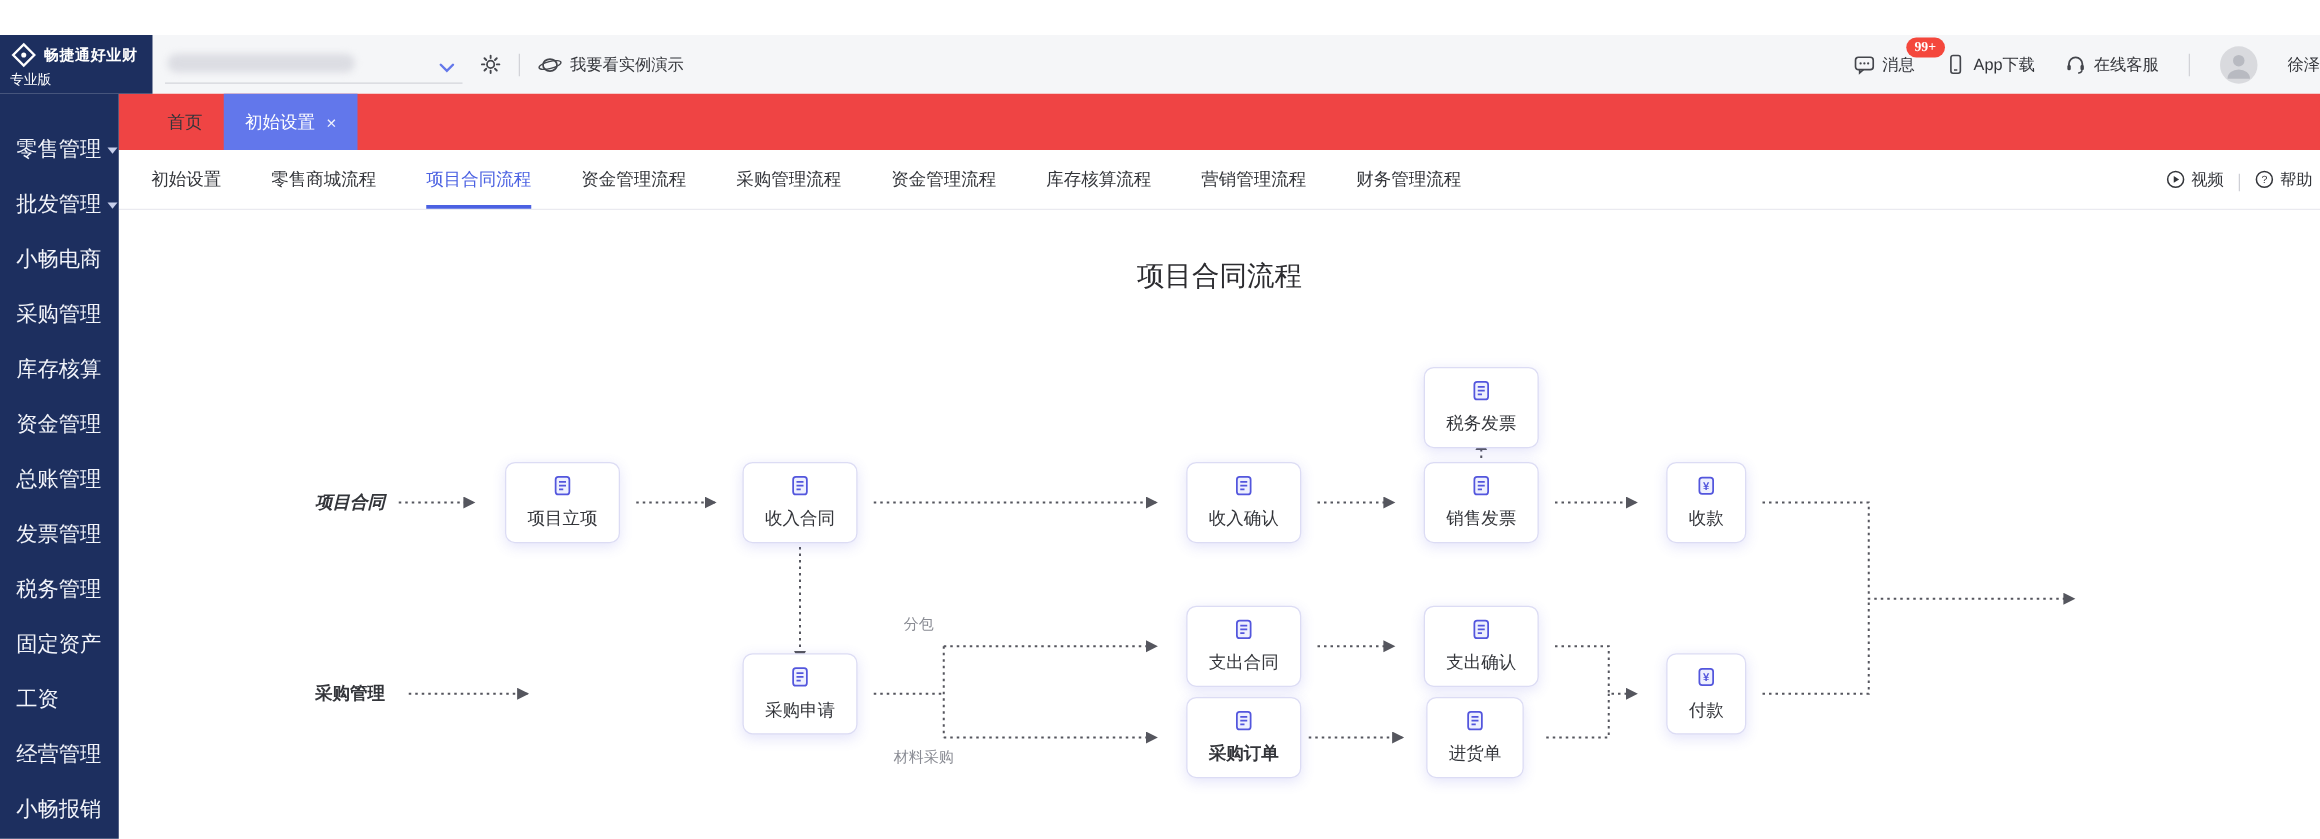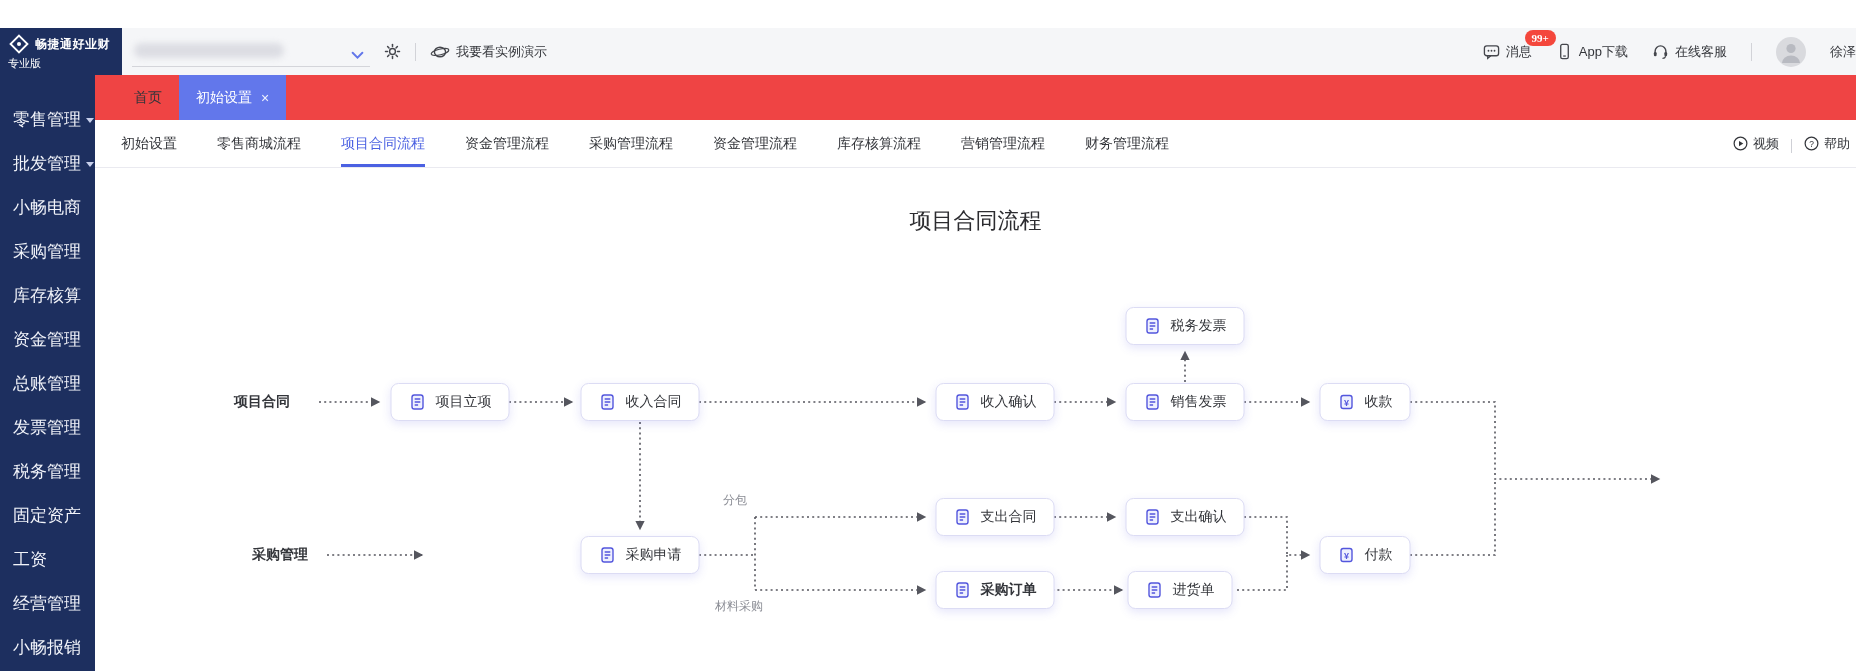--- a/index.html
+++ b/index.html
@@ -54,21 +54,21 @@
   .subtab.active { color:#4b61e2; border-bottom-color:#4b61e2; }
   .subtab-right { display:flex; align-items:flex-end; gap:10px; font-size:13px; color:#33353a; white-space:nowrap; }
   .sub-icon { width:15px; height:15px; display:inline-block; }
   .sub-divider { width:1px; height:14px; background:#cfd0d6; margin:0 2px; }
   .subtab-link { display:flex; align-items:center; gap:5px; cursor:pointer; }
 
   .flow-title { text-align:center; margin-top:38px; font-size:22px; font-weight:500; color:#2c2c30; }
   .flow-canvas { position:relative; width:1761px; height:400px; margin-top:18px; }
   .connectors { position:absolute; left:0; top:0; }
 
-  .flow-node { position:absolute; transform:translate(-50%,-50%); white-space:nowrap; }
+  .flow-node { position:absolute; transform:translate(-50%,-50%); white-space:nowrap;flex-direction:column; }
   .flow-box { display:flex; align-items:center; gap:9px; background:#fff; border:1px solid #dcdcf4;
     border-radius:8px; padding:9px 17px; font-size:14px; color:#33353a; cursor:pointer;
     box-shadow:0 3px 10px rgba(93,95,226,.16); }
   .node-icon { width:18px; height:18px; flex:0 0 auto; display:inline-block; }
   .row-label { font-size:14px; font-weight:bold; color:#33353a; }
   .branch-label { font-size:12px; color:#8a8c94; }
 </style>
 </head>
 <body>
 
@@ -292,21 +292,21 @@
         <path d="M660,263 H830" marker-end="url(#arr)"></path>
         <path d="M660,336 H830" marker-end="url(#arr)"></path>
         <path d="M959,263 H1020" marker-end="url(#arr)"></path>
         <path d="M952,336 H1027" marker-end="url(#arr)"></path>
         <path d="M1149,263 H1192 V301 H1214" marker-end="url(#arr)"></path>
         <path d="M1142,336 H1192 V301"></path>
         <path d="M1315,148 H1400 V225 H1564" marker-end="url(#arr)"></path>
         <path d="M1315,301 H1400 V225"></path>
       </g>
     </svg>
-  <div class="flow-node row-label" style="left: 167px; top: 148px;">项目合同</div>
+  <div class="flow-node row-label" style="left: 185px; top: 148px; font-style: italic;">项目合同</div>
       <div class="flow-node flow-box" style="left: 355px; top: 148px;">
       <span class="node-icon"><svg viewBox="0 0 18 18" width="18" height="18">
             <rect x="3.5" y="2" width="11" height="14" rx="2.2" fill="#eef0fe" stroke="#5356dd" stroke-width="1.4"></rect>
             <line x1="6.2" y1="6" x2="11.8" y2="6" stroke="#5356dd" stroke-width="1.3"></line>
             <line x1="6.2" y1="9" x2="11.8" y2="9" stroke="#5356dd" stroke-width="1.3"></line>
             <line x1="6.2" y1="12" x2="9.6" y2="12" stroke="#5356dd" stroke-width="1.3"></line>
           </svg></span>
       <span class="node-label">项目立项</span>
     </div>
       <div class="flow-node flow-box" style="left: 545px; top: 148px;">

